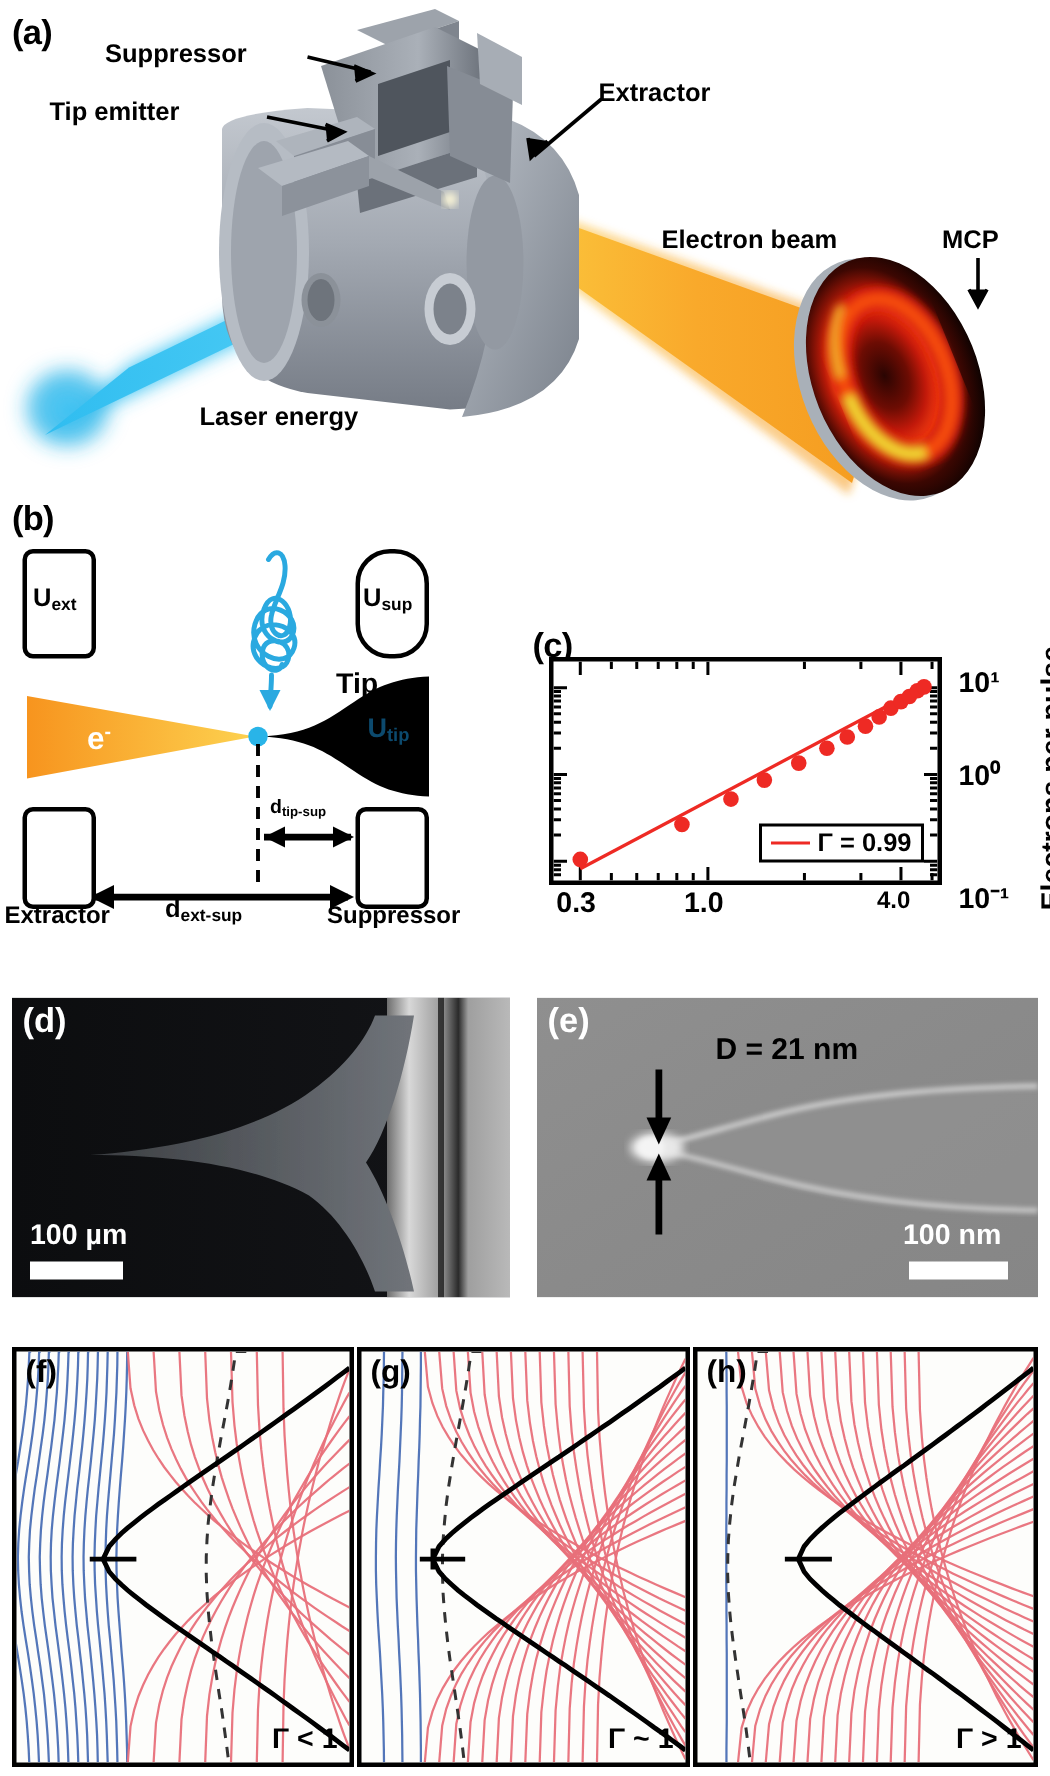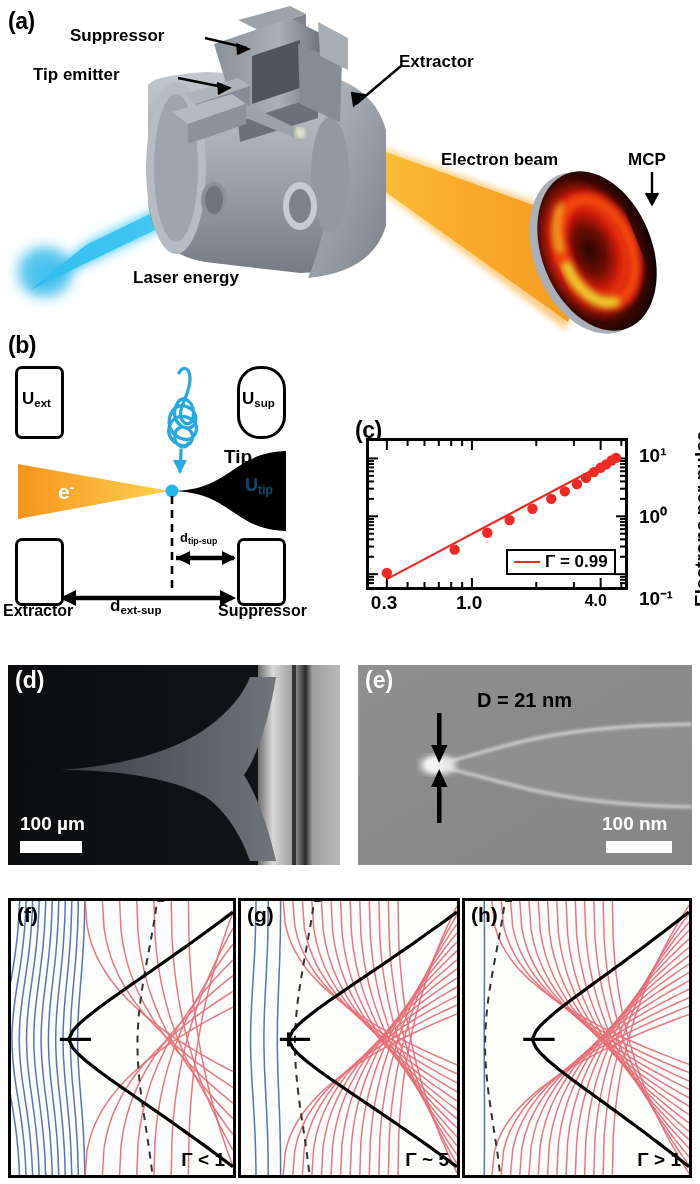--- a/index.html
+++ b/index.html
@@ -512,21 +512,21 @@
         <path d="M 147.4 274 L 147.4 274.0 L 148.3 236.6 L 149.4 219.2 L 150.7 205.6 L 152.2 193.8 L 153.7 183.4 L 155.3 173.8 L 157.0 164.9 L 158.7 156.6 L 160.5 148.8 L 162.3 141.3 L 164.2 134.2 L 166.1 127.3 L 168.1 120.7 L 170.1 114.3 L 172.1 108.2 L 174.2 102.2 L 176.3 96.3 L 178.4 90.7 L 180.6 85.1 L 182.8 79.7 L 185.0 74.4 L 187.2 69.3 L 189.5 64.2 L 191.8 59.2 L 194.1 54.4 L 196.5 49.6 L 198.8 44.9 L 201.2 40.2 L 203.6 35.7 L 206.1 31.2 L 208.5 26.8 L 211.0 22.4 L 213.5 18.1 L 216.0 13.9" fill="none" stroke="#e8707a" stroke-width="1.5" opacity="0.95"></path>
         <path d="M 157.0 0 L 157.0 0.0 L 157.7 39.1 L 158.7 57.2 L 159.9 71.5 L 161.1 83.8 L 162.4 94.7 L 163.8 104.7 L 165.2 114.0 L 166.7 122.7 L 168.2 130.9 L 169.8 138.7 L 171.4 146.1 L 173.1 153.3 L 174.7 160.2 L 176.5 166.9 L 178.2 173.3 L 180.0 179.6 L 181.8 185.7 L 183.7 191.6 L 185.5 197.4 L 187.4 203.0 L 189.3 208.6 L 191.2 214.0 L 193.2 219.3 L 195.2 224.5 L 197.2 229.6 L 199.2 234.6 L 201.2 239.5 L 203.3 244.3 L 205.4 249.1 L 207.5 253.8 L 209.6 258.4 L 211.7 262.9 L 213.8 267.4 L 216.0 271.8" fill="none" stroke="#e8707a" stroke-width="1.5" opacity="0.95"></path>
         <path d="M 157.0 274 L 157.0 274.0 L 157.7 235.3 L 158.7 217.4 L 159.9 203.2 L 161.1 191.1 L 162.4 180.2 L 163.8 170.3 L 165.2 161.2 L 166.7 152.6 L 168.2 144.4 L 169.8 136.7 L 171.4 129.3 L 173.1 122.2 L 174.7 115.4 L 176.5 108.8 L 178.2 102.4 L 180.0 96.2 L 181.8 90.2 L 183.7 84.3 L 185.5 78.6 L 187.4 73.0 L 189.3 67.5 L 191.2 62.2 L 193.2 56.9 L 195.2 51.8 L 197.2 46.8 L 199.2 41.8 L 201.2 36.9 L 203.3 32.1 L 205.4 27.4 L 207.5 22.8 L 209.6 18.2 L 211.7 13.7 L 213.8 9.3 L 216.0 4.9" fill="none" stroke="#e8707a" stroke-width="1.5" opacity="0.95"></path>
         <path d="M 79.9 0 L 73.2 0.0 L 71.5 11.4 L 69.7 22.8 L 67.7 34.3 L 65.7 45.7 L 63.6 57.1 L 61.6 68.5 L 59.7 79.9 L 57.9 91.3 L 56.4 102.8 L 55.3 114.2 L 54.4 125.6 L 54.0 137.0 L 54.0 148.4 L 54.3 159.8 L 55.1 171.3 L 56.2 182.7 L 57.5 194.1 L 59.0 205.5 L 60.7 216.9 L 62.4 228.3 L 64.1 239.8 L 65.7 251.2 L 67.2 262.6 L 68.5 274.0" fill="none" stroke="#333333" stroke-width="2" stroke-dasharray="7 6"></path>
         <path d="M 47.52 138.37 L 47.5 138.4 L 51.7 146.8 L 55.9 151.6 L 60.2 155.5 L 64.4 159.2 L 68.6 162.6 L 72.8 165.8 L 77.0 169.0 L 81.2 172.0 L 85.4 175.0 L 89.6 178.0 L 93.9 180.9 L 98.1 183.8 L 102.3 186.6 L 106.5 189.5 L 110.7 192.3 L 114.9 195.2 L 119.1 198.0 L 123.3 200.9 L 127.5 203.7 L 131.8 206.6 L 136.0 209.4 L 140.2 212.3 L 144.4 215.1 L 148.6 218.0 L 152.8 220.9 L 157.0 223.8 L 161.2 226.7 L 165.5 229.6 L 169.7 232.6 L 173.9 235.5 L 178.1 238.5 L 182.3 241.4 L 186.5 244.4 L 190.7 247.4 L 194.9 250.5 L 199.2 253.5 L 203.4 256.5 L 207.6 259.6 L 211.8 262.7 L 216.0 265.8" fill="none" stroke="#000000" stroke-width="3.2"></path>
         <path d="M 47.52 138.37 L 47.5 138.4 L 51.7 129.9 L 55.9 125.2 L 60.2 121.2 L 64.4 117.6 L 68.6 114.2 L 72.8 110.9 L 77.0 107.8 L 81.2 104.7 L 85.4 101.7 L 89.6 98.8 L 93.9 95.9 L 98.1 93.0 L 102.3 90.1 L 106.5 87.2 L 110.7 84.4 L 114.9 81.5 L 119.1 78.7 L 123.3 75.9 L 127.5 73.0 L 131.8 70.2 L 136.0 67.3 L 140.2 64.5 L 144.4 61.6 L 148.6 58.7 L 152.8 55.8 L 157.0 52.9 L 161.2 50.0 L 165.5 47.1 L 169.7 44.2 L 173.9 41.2 L 178.1 38.3 L 182.3 35.3 L 186.5 32.3 L 190.7 29.3 L 194.9 26.3 L 199.2 23.3 L 203.4 20.2 L 207.6 17.1 L 211.8 14.1 L 216.0 11.0" fill="none" stroke="#000000" stroke-width="3.2"></path>
         <line x1="38.88" y1="138.37" x2="69.12" y2="138.37" stroke="#000000" stroke-width="3.2"></line>
         <line x1="47.52" y1="131.37" x2="47.52" y2="145.37" stroke="#000000" stroke-width="3"></line>
       </svg>
   <div class="ctag">(g)</div>
-  <div class="gamma">Γ ~ 5</div>
+  <div class="gamma">Γ ~ 1</div>
 </div>
 
 <div class="contourpanel" id="panelH">
   <svg width="224" height="274" viewBox="0 0 224 274" class="csvg">
         <path d="M 19.308799999999998 0 L 19.2 0.0 L 19.3 9.1 L 19.4 18.3 L 19.4 27.4 L 19.5 36.5 L 19.5 45.7 L 19.5 54.8 L 19.5 63.9 L 19.5 73.1 L 19.4 82.2 L 19.4 91.3 L 19.3 100.5 L 19.3 109.6 L 19.2 118.7 L 19.2 127.9 L 19.2 137.0 L 19.2 146.1 L 19.2 155.3 L 19.3 164.4 L 19.3 173.5 L 19.4 182.7 L 19.4 191.8 L 19.5 200.9 L 19.5 210.1 L 19.5 219.2 L 19.5 228.3 L 19.5 237.5 L 19.5 246.6 L 19.4 255.7 L 19.3 264.9 L 19.3 274.0" fill="none" stroke="#4a6fb5" stroke-width="1.5" opacity="0.95"></path>
         <path d="M 27.0 0 L 27.0 0.0 L 29.4 23.5 L 32.7 34.4 L 36.5 42.9 L 40.6 50.3 L 44.9 56.9 L 49.5 62.9 L 54.3 68.4 L 59.3 73.6 L 64.4 78.6 L 69.7 83.3 L 75.1 87.7 L 80.6 92.0 L 86.2 96.2 L 92.0 100.2 L 97.8 104.1 L 103.8 107.8 L 109.8 111.5 L 116.0 115.0 L 122.2 118.5 L 128.5 121.9 L 134.9 125.2 L 141.3 128.5 L 147.9 131.6 L 154.5 134.8 L 161.1 137.8 L 167.9 140.8 L 174.7 143.8 L 181.5 146.7 L 188.5 149.5 L 195.5 152.4 L 202.5 155.1 L 209.6 157.9 L 216.8 160.6 L 224.0 163.2" fill="none" stroke="#e8707a" stroke-width="1.5" opacity="0.95"></path>
         <path d="M 27.0 274 L 27.0 274.0 L 29.4 250.9 L 32.7 240.2 L 36.5 231.8 L 40.6 224.5 L 44.9 218.1 L 49.5 212.2 L 54.3 206.7 L 59.3 201.6 L 64.4 196.7 L 69.7 192.1 L 75.1 187.7 L 80.6 183.5 L 86.2 179.4 L 92.0 175.5 L 97.8 171.7 L 103.8 168.0 L 109.8 164.4 L 116.0 160.9 L 122.2 157.5 L 128.5 154.1 L 134.9 150.9 L 141.3 147.7 L 147.9 144.6 L 154.5 141.5 L 161.1 138.5 L 167.9 135.5 L 174.7 132.6 L 181.5 129.8 L 188.5 127.0 L 195.5 124.2 L 202.5 121.5 L 209.6 118.8 L 216.8 116.1 L 224.0 113.5" fill="none" stroke="#e8707a" stroke-width="1.5" opacity="0.95"></path>
         <path d="M 36.3 0 L 36.3 0.0 L 38.5 24.7 L 41.7 36.1 L 45.3 45.2 L 49.2 52.9 L 53.4 59.8 L 57.7 66.1 L 62.3 72.0 L 67.0 77.4 L 71.9 82.6 L 76.9 87.5 L 82.1 92.3 L 87.3 96.8 L 92.7 101.1 L 98.2 105.3 L 103.8 109.4 L 109.4 113.4 L 115.2 117.2 L 121.0 121.0 L 127.0 124.6 L 133.0 128.2 L 139.1 131.7 L 145.2 135.1 L 151.4 138.4 L 157.7 141.7 L 164.1 144.9 L 170.5 148.1 L 177.0 151.2 L 183.5 154.2 L 190.1 157.2 L 196.8 160.2 L 203.5 163.1 L 210.3 166.0 L 217.1 168.8 L 224.0 171.6" fill="none" stroke="#e8707a" stroke-width="1.5" opacity="0.95"></path>
         <path d="M 36.3 274 L 36.3 274.0 L 38.5 249.7 L 41.7 238.5 L 45.3 229.6 L 49.2 222.0 L 53.4 215.2 L 57.7 209.0 L 62.3 203.2 L 67.0 197.8 L 71.9 192.7 L 76.9 187.9 L 82.1 183.2 L 87.3 178.8 L 92.7 174.5 L 98.2 170.3 L 103.8 166.3 L 109.4 162.4 L 115.2 158.7 L 121.0 155.0 L 127.0 151.4 L 133.0 147.9 L 139.1 144.4 L 145.2 141.1 L 151.4 137.8 L 157.7 134.6 L 164.1 131.4 L 170.5 128.3 L 177.0 125.2 L 183.5 122.2 L 190.1 119.3 L 196.8 116.4 L 203.5 113.5 L 210.3 110.7 L 217.1 107.9 L 224.0 105.1" fill="none" stroke="#e8707a" stroke-width="1.5" opacity="0.95"></path>
         <path d="M 45.5 0 L 45.5 0.0 L 47.7 25.9 L 50.7 37.9 L 54.1 47.4 L 57.8 55.5 L 61.8 62.7 L 65.9 69.3 L 70.3 75.5 L 74.8 81.2 L 79.4 86.7 L 84.2 91.8 L 89.1 96.8 L 94.1 101.5 L 99.2 106.1 L 104.4 110.5 L 109.7 114.8 L 115.1 118.9 L 120.6 123.0 L 126.1 126.9 L 131.8 130.7 L 137.5 134.5 L 143.2 138.1 L 149.1 141.7 L 155.0 145.2 L 161.0 148.6 L 167.0 152.0 L 173.2 155.3 L 179.3 158.6 L 185.5 161.8 L 191.8 164.9 L 198.2 168.0 L 204.5 171.1 L 211.0 174.1 L 217.5 177.1 L 224.0 180.0" fill="none" stroke="#e8707a" stroke-width="1.5" opacity="0.95"></path>

